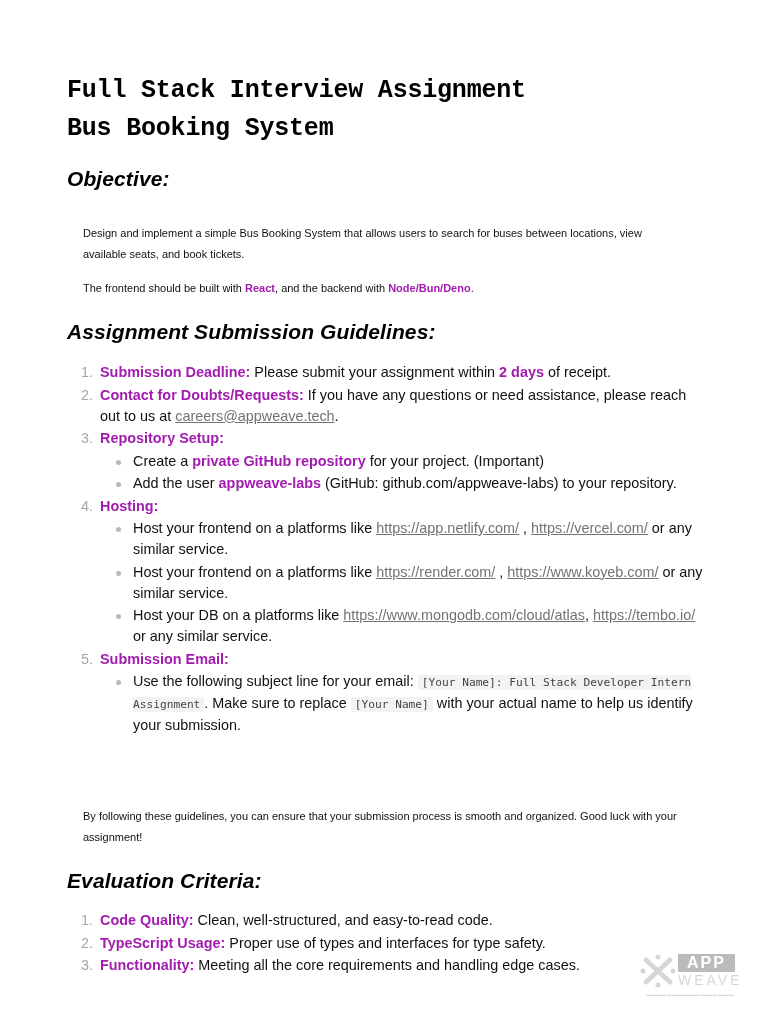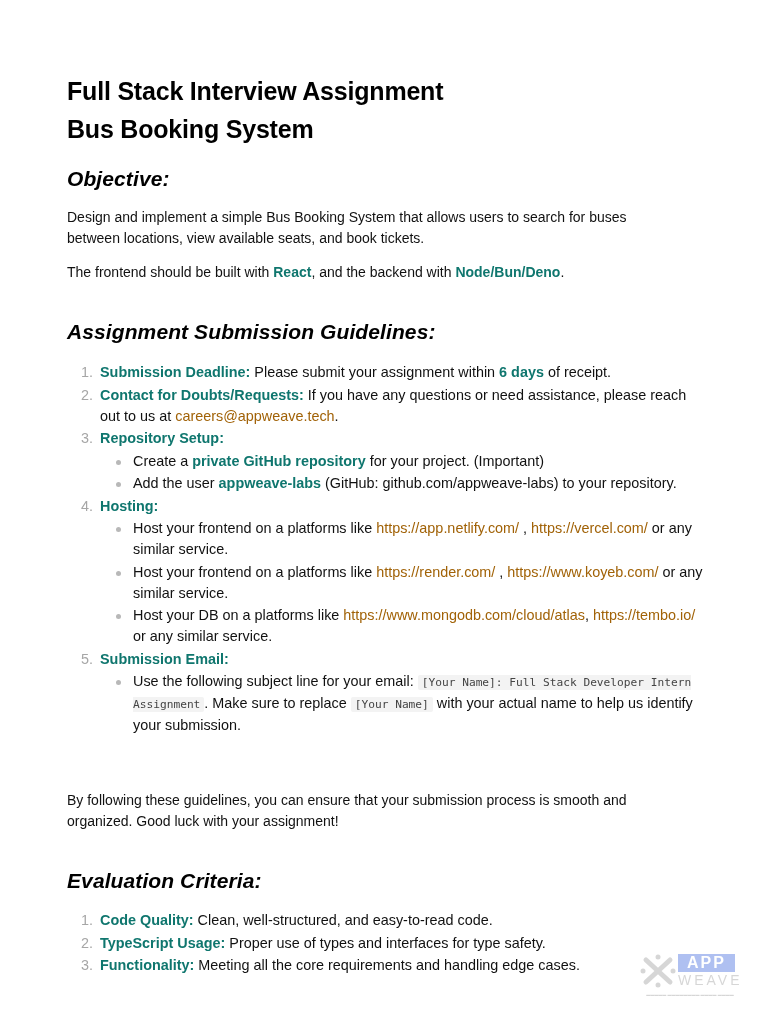--- a/index.html
+++ b/index.html
@@ -2,64 +2,64 @@
 <html><head>
 <meta charset="utf-8">
 <style>
   html, body { margin: 0; padding: 0; background: #ffffff; }
   body {
     width: 768px; height: 1024px; overflow: hidden; position: relative;
     font-family: "Liberation Sans", sans-serif; color: #111111;
   }
   .page { position: absolute; left: 67px; top: 0; width: 640px; }
   h1 {
-    font-family: Liberation Sans, sans-serif;
+    font-family: Liberation Mono, monospace;
     font-size: 25px; font-weight: bold; margin: 0; line-height: 30px; color: #000;
     letter-spacing: -0.2px;
   }
   #t1 { position: absolute; top: 76px; }
   #t2 { position: absolute; top: 114px; }
   h2 {
     font-family: "Liberation Sans", sans-serif;
     font-size: 21px; font-weight: bold; margin: 0; line-height: 26px; color: #000;
     letter-spacing: 0.1px;
     font-style: italic;
   }
   #h-objective { position: absolute; top: 166px; }
   #h-guidelines { position: absolute; top: 319px; }
   #h-eval { position: absolute; top: 868px; }
-  p { margin: 0; font-size: 14px; line-height: 21px; }
+  p { margin: 16px; font-size: 11px; line-height: 21px; }
   #p-obj1 { position: absolute; top: 207px; width: 600px; }
   #p-obj2 { position: absolute; top: 262px; width: 600px; }
   #p-closing { position: absolute; top: 790px; width: 600px; }
   ol, ul { margin: 0; padding: 0; list-style: none; }
   .ol { position: absolute; width: 640px; }
   #ol-guide { top: 362px; }
   #ol-eval { top: 910px; }
   .ol > li { position: relative; padding-left: 33px; font-size: 14.4px; line-height: 21px; margin-bottom: 1.5px; }
   .ol > li > .num {
     position: absolute; left: 14px; top: 0; color: #a6a6a6; font-size: 14.4px;
   }
   .ul > li { position: relative; padding-left: 33px; font-size: 14.4px; line-height: 21px; margin-top: 1.5px; }
   .ul > li > .bullet {
     position: absolute; left: 16px; top: 9px; width: 5px; height: 5px; border-radius: 50%;
     background: #b8b8b8;
   }
-  b { font-weight: bold; color: #0f766e; }
-  a { color: #a16207; }
+  b { font-weight: bold; color: #a21caf; }
+  a { color: #737373; text-decoration: underline; }
   code {
     font-family: "DejaVu Sans Mono", monospace; font-size: 11.2px; color: #444;
     background: #f3f3f3; padding: 1px 4px; border-radius: 2px;
   }
   .logo {
     position: absolute; left: 640px; top: 952px; width: 100px; height: 48px; opacity: 0.35;
   }
   .logo .mark { position: absolute; left: 0; top: 2px; width: 36px; height: 34px; }
   .logo .app {
-    position: absolute; left: 38px; top: 2px; width: 57px; height: 18px; background: #1d4ed8;
+    position: absolute; left: 38px; top: 2px; width: 57px; height: 18px; background: #404040;
     color: #fff; font-weight: bold; font-size: 16px; line-height: 18px; letter-spacing: 2px; text-align: center;
   }
   .logo .weave {
     position: absolute; left: 38px; top: 20px; width: 57px; font-size: 14px; line-height: 16px;
     color: #8d8d8d; letter-spacing: 3px; 
   }
   .logo .tag {
     position: absolute; left: 2px; top: 40px; width: 96px; font-size: 4px; line-height: 5px;
     color: #8d8d8d; text-align: center; white-space: nowrap; overflow: hidden;
   }
@@ -72,21 +72,21 @@
   <h1 id="t2">Bus Booking System</h1>
 
   <h2 id="h-objective">Objective:</h2>
   <p id="p-obj1">Design and implement a simple Bus Booking System that allows users to search for buses between locations, view available seats, and book tickets.</p>
   <p id="p-obj2"><span>The frontend should be built with </span><b>React</b><span>, and the backend with </span><b>Node/Bun/Deno</b><span>.</span></p>
 
   <h2 id="h-guidelines">Assignment Submission Guidelines:</h2>
 
   <ol class="ol" id="ol-guide">
     <li>
-      <span class="num">1.</span><b>Submission Deadline:</b><span> Please submit your assignment within </span><b>6 days</b><span> of receipt.</span>
+      <span class="num">1.</span><b>Submission Deadline:</b><span> Please submit your assignment within </span><b>2 days</b><span> of receipt.</span>
     </li>
     <li>
       <span class="num">2.</span><b>Contact for Doubts/Requests:</b><span> If you have any questions or need assistance, please reach out to us at </span><a>careers@appweave.tech</a><span>.</span>
     </li>
     <li>
       <span class="num">3.</span><b>Repository Setup:</b>
       <ul class="ul">
         <li><span class="bullet"></span><span>Create a </span><b>private GitHub repository</b><span> for your project. (Important)</span></li>
         <li><span class="bullet"></span><span>Add the user </span><b>appweave-labs</b><span> (GitHub: github.com/appweave-labs) to your repository.</span></li>
       </ul>

